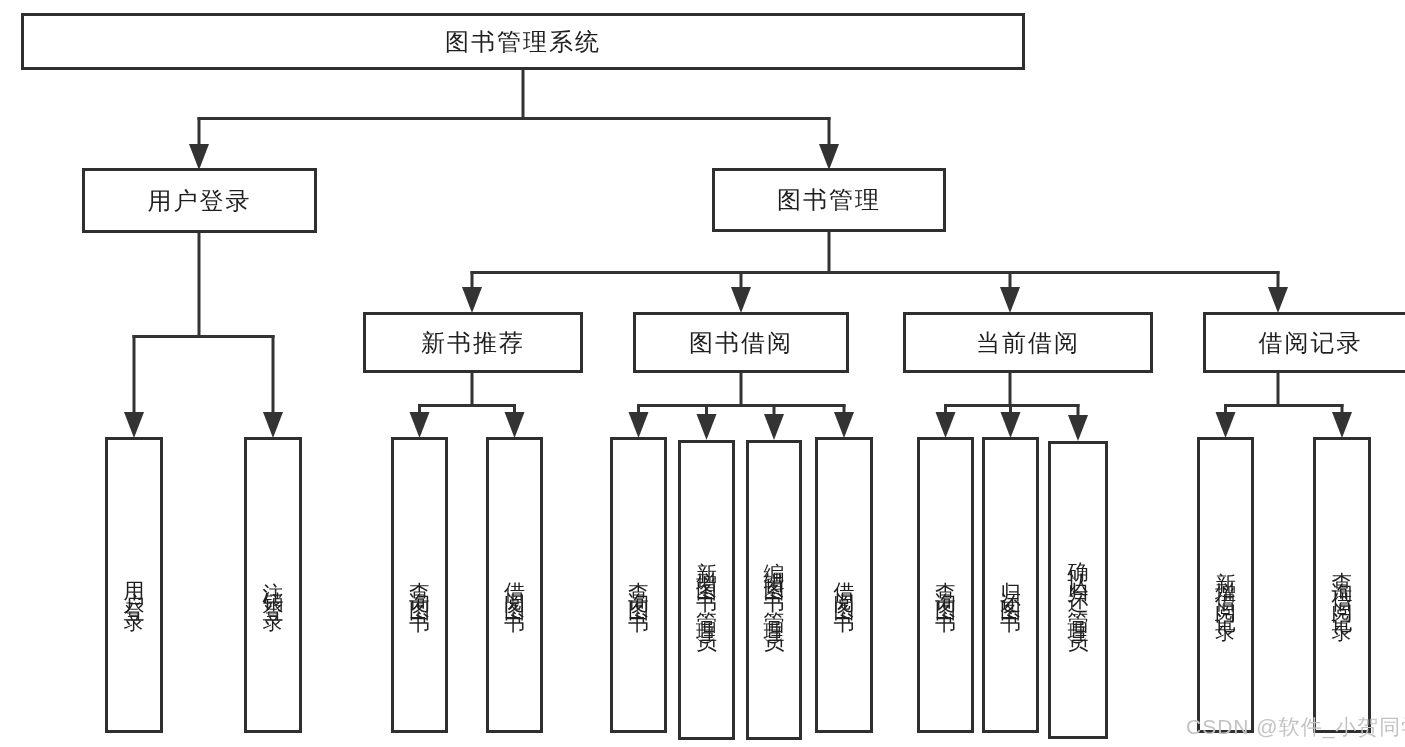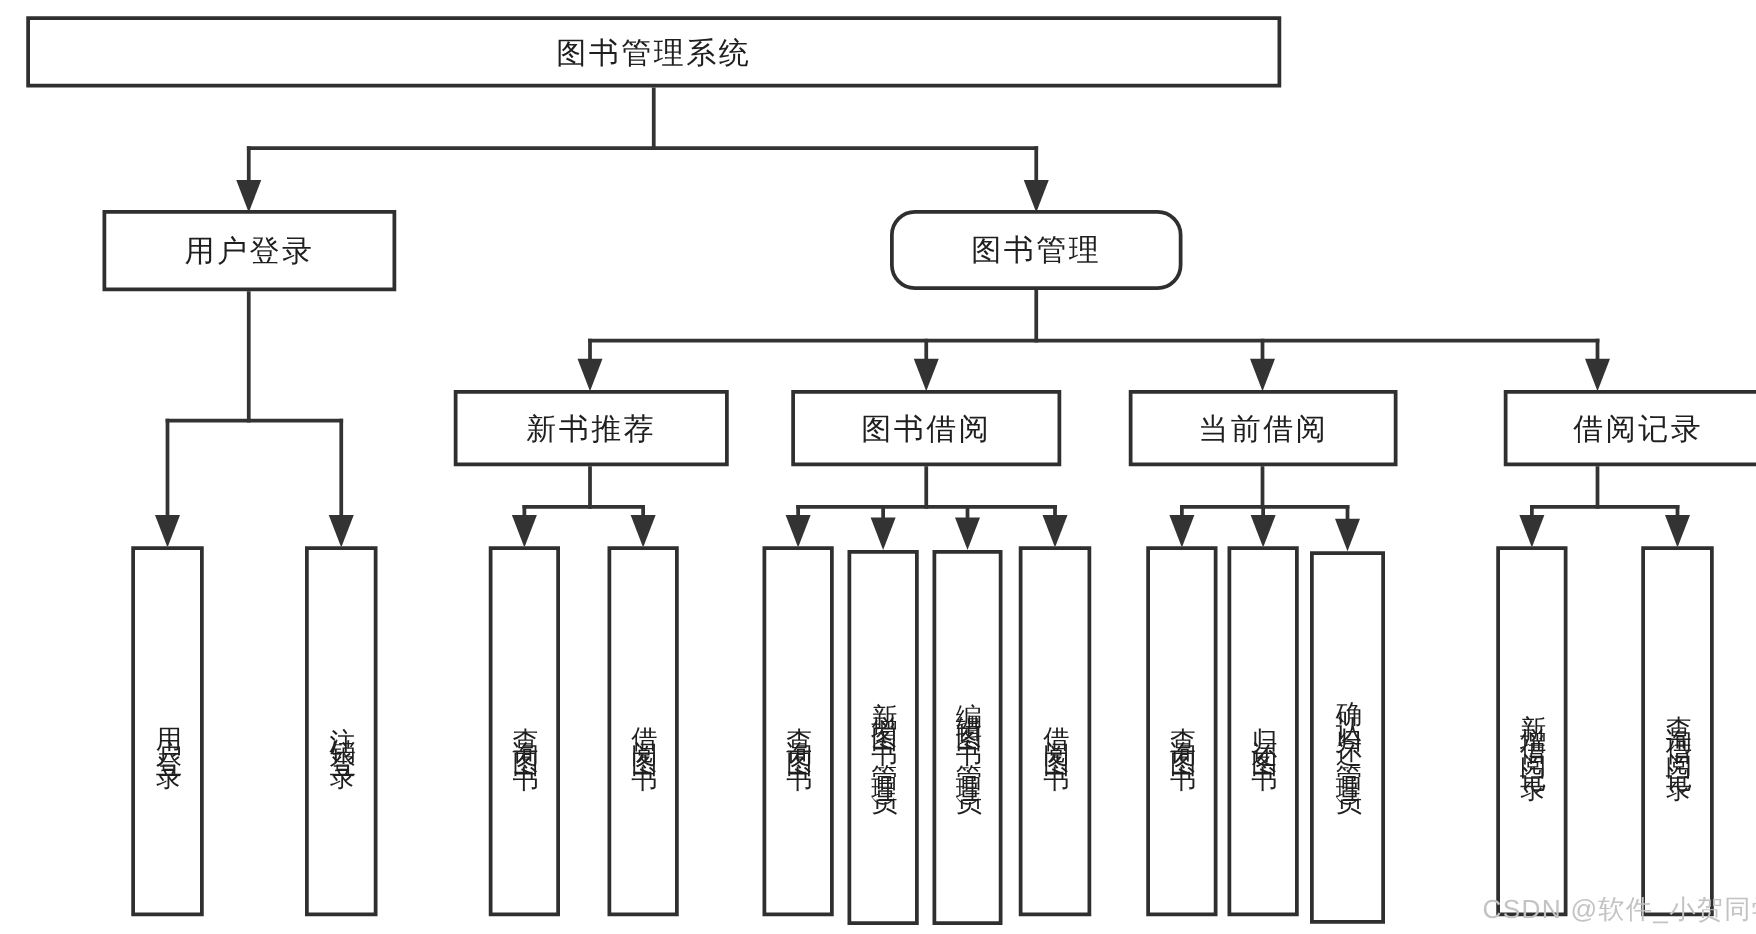--- a/index.html
+++ b/index.html
@@ -39,24 +39,24 @@
     writing-mode: vertical-rl;
     text-orientation: mixed;
     font-size: 21px;
     letter-spacing: 10px;
     white-space: nowrap;
     color: #1f1f1f;
   }
   
   .n-root            { left: 21px;   top: 13px;  width: 1004px; height: 57px; }
   .n-user-login      { left: 82px;   top: 168px; width: 235px;  height: 65px; }
-  .n-book-mgmt       { left: 712px;  top: 168px; width: 234px;  height: 64px; border-radius: 20px; }
+  .n-book-mgmt       { left: 712px;  top: 168px; width: 234px;  height: 64px; }
   .n-new-book        { left: 363px;  top: 312px; width: 220px;  height: 61px; }
   .n-book-borrow     { left: 633px;  top: 312px; width: 216px;  height: 61px; }
-  .n-current-borrow  { left: 903px;  top: 312px; width: 215px;  height: 61px; }
+  .n-current-borrow  { left: 903px;  top: 312px; width: 250px;  height: 61px; }
   .n-borrow-records  { left: 1170px; top: 312px; width: 215px;  height: 61px; margin-left: 33px; }
   .n-leaf            { top: 437px;   height: 296px; width: 58px; }
   .n-l-user-login    { left: 105px; }
   .n-l-logout        { left: 244px; }
   .n-l-query-1       { left: 391px; width: 57px; }
   .n-l-borrow-1      { left: 486px; width: 57px; }
   .n-l-query-2       { left: 610px; width: 57px; }
   .n-l-add-book      { left: 678px; width: 57px; top: 440px; height: 300px; }
   .n-l-edit-book     { left: 746px; width: 56px; top: 440px; height: 300px; }
   .n-l-borrow-2      { left: 815px; }

